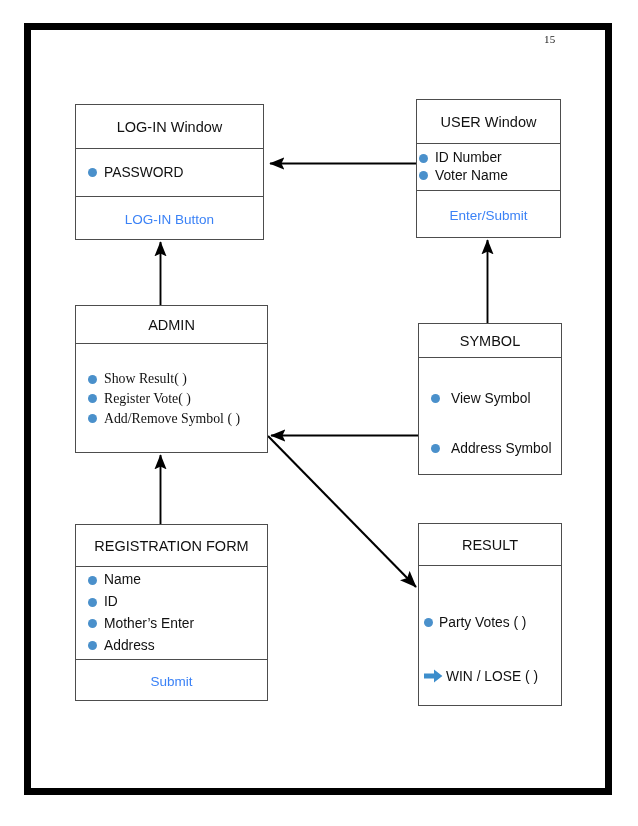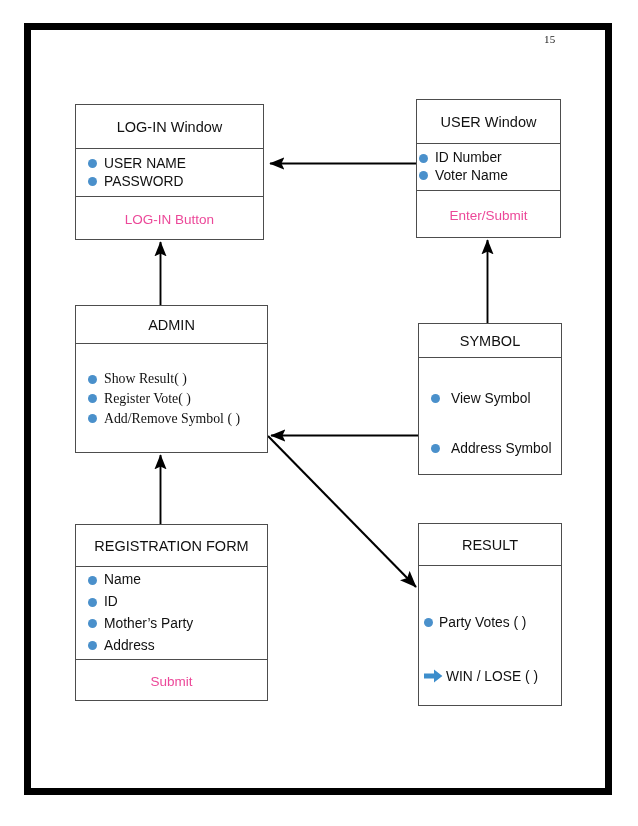--- a/index.html
+++ b/index.html
@@ -15,21 +15,21 @@
   #page-number{position:absolute;left:544px;top:33px;font-family:"Liberation Serif","DejaVu Serif",serif;
               font-size:11px;color:#1a1a1a;letter-spacing:.2px;}
 
   
   .uml-box{position:absolute;background:#fff;border:1.4px solid #4d4d4d;box-sizing:border-box;}
   .uml-section{box-sizing:border-box;border-bottom:1.4px solid #4d4d4d;}
   .uml-section:last-child{border-bottom:none;}
   .uml-title{display:flex;align-items:center;justify-content:center;
              font-size:14.5px;color:#111;text-align:center;}
   .uml-footer{display:flex;align-items:center;justify-content:center;
-             font-size:13.5px;color:#ec4899;text-align:center;}
+             font-size:13.5px;color:#3b82f6;text-align:center;}
   .uml-body{display:flex;flex-direction:column;justify-content:center;}
 
   .item{display:flex;align-items:center;font-size:13.8px;color:#111;white-space:nowrap;}
   .dot{width:9px;height:9px;border-radius:50%;background:#4a90cb;flex:none;}
   .arrowglyph{flex:none;color:#3d8ecc;font-size:17px;line-height:0;
               display:flex;align-items:center;}
   .item-label{line-height:1.15;}
 
   
   .tight .item{margin:1px 0;}
@@ -78,24 +78,20 @@
 
     <g>
       <line x1="160.5" y1="524" x2="160.5" y2="455" stroke="#000" stroke-width="1.9" marker-end="url(#ah)"></line>
     </g>
   </svg>
 </div>
 
 <div class="uml-box" style="left:75px;top:104px;width:189px;height:136px;">
   <div class="uml-section uml-title" style="height:44px;">LOG-IN Window</div>
   <div class="uml-section uml-body tight" style="height:48px;padding:3px 0 3px 12px;">
-    <div class="item">
-      <span class="dot"></span>
-      <span class="item-label">USER NAME</span>
-    </div>
     <div class="item">
       <span class="dot"></span>
       <span class="item-label">PASSWORD</span>
     </div>
   </div>
   <div class="uml-section uml-footer" style="height:44px;">LOG-IN Button</div>
 </div>
 
 <div class="uml-box" style="left:416px;top:99px;width:145px;height:139px;">
   <div class="uml-section uml-title" style="height:44px;">USER Window</div>
@@ -150,21 +146,21 @@
     <div class="item">
       <span class="dot"></span>
       <span class="item-label">Name</span>
     </div>
     <div class="item">
       <span class="dot"></span>
       <span class="item-label">ID</span>
     </div>
     <div class="item">
       <span class="dot"></span>
-      <span class="item-label">Mother’s Party</span>
+      <span class="item-label">Mother’s Enter</span>
     </div>
     <div class="item">
       <span class="dot"></span>
       <span class="item-label">Address</span>
     </div>
   </div>
   <div class="uml-section uml-footer" style="height:42px;">Submit</div>
 </div>
 
 <div class="uml-box" style="left:418px;top:523px;width:144px;height:183px;">

